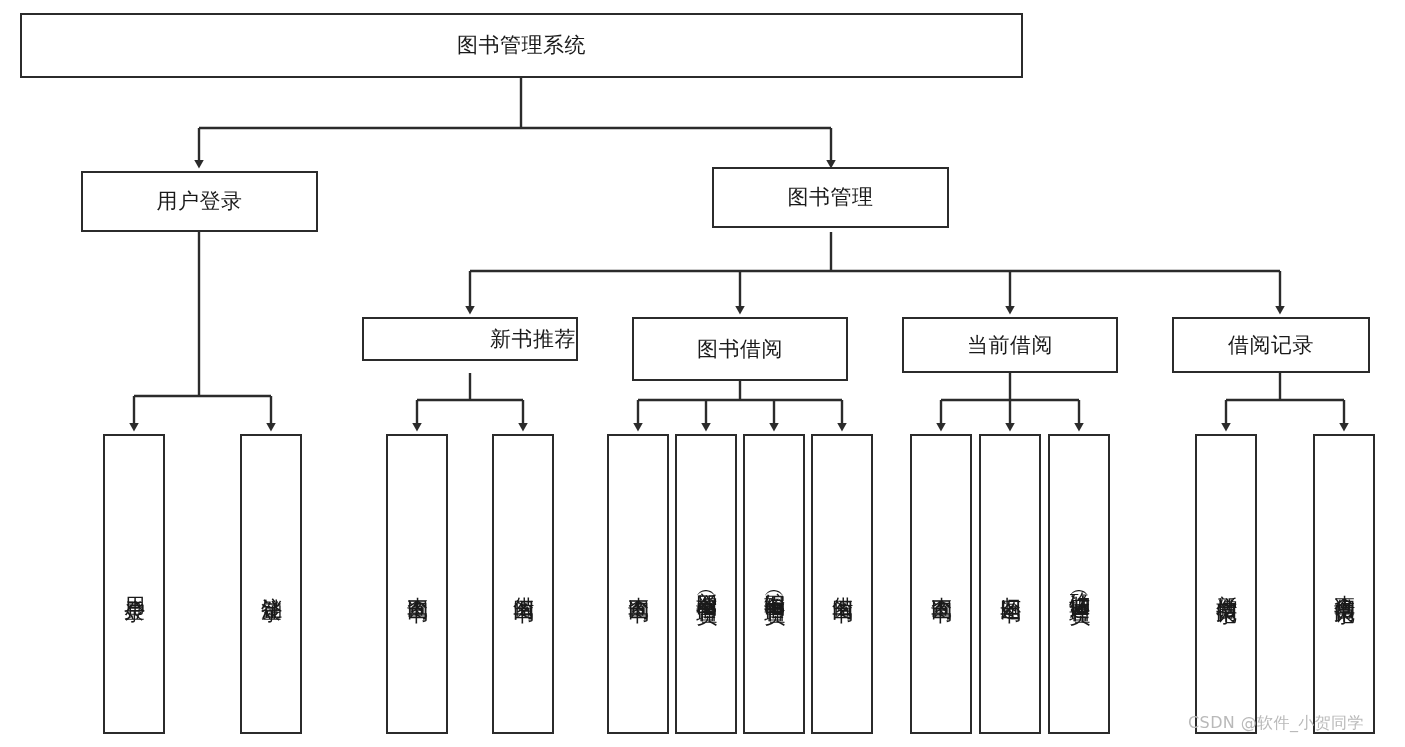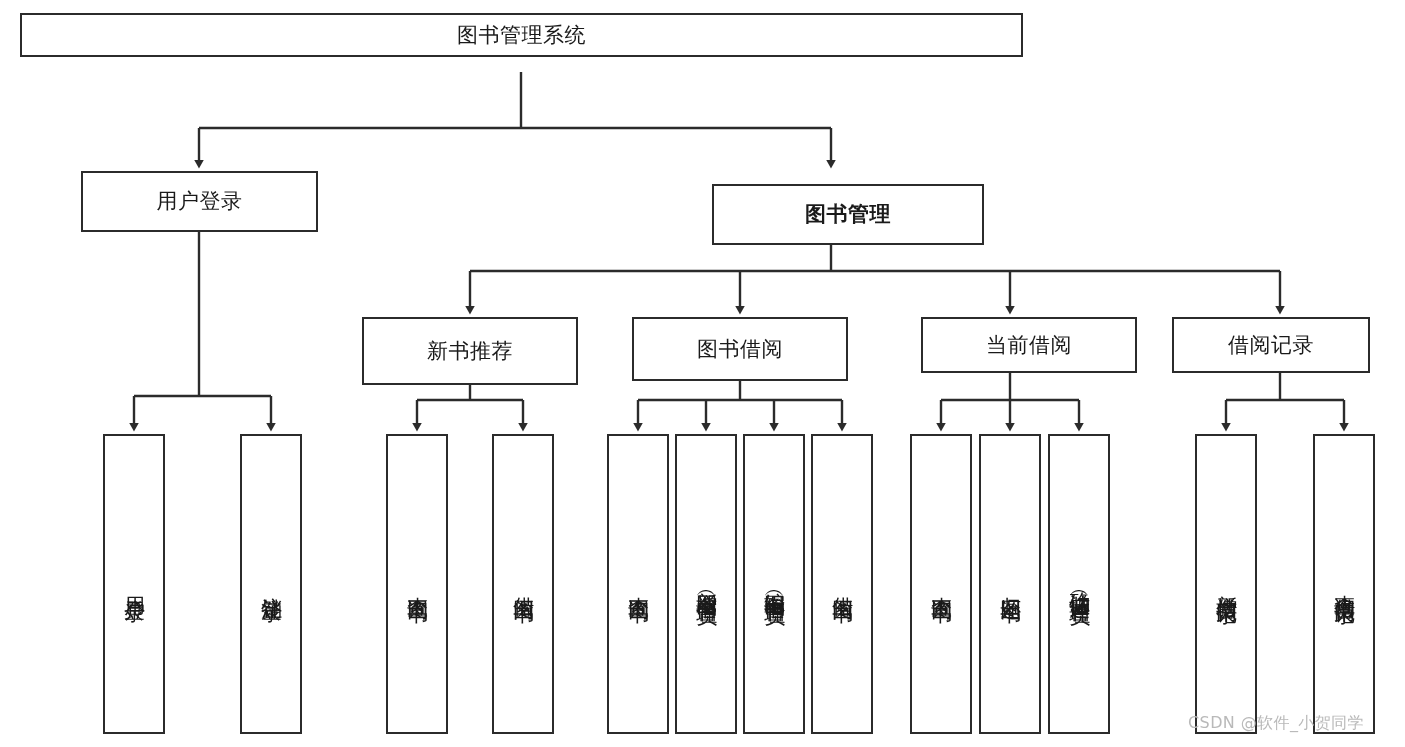--- a/index.html
+++ b/index.html
@@ -131,41 +131,41 @@
     </g>
 
     <g stroke="#2b2b2b" stroke-width="2.4" fill="none">
       <path d="M1280,373 L1280,400"></path>
       <path d="M1226,400 L1344,400"></path>
       <path d="M1226,400 L1226,424" marker-end="url(#arrowhead)"></path>
       <path d="M1344,400 L1344,424" marker-end="url(#arrowhead)"></path>
     </g>
   </svg>
 
-  <div class="node horizontal" style="left:20px; top:13px; width:1003px; height:44px;">
+  <div class="node horizontal" style="left:20px; top:13px; width:1003px; height:65px;">
     <span class="node-label">图书管理系统</span>
   </div>
 
   <div class="node horizontal" style="left:81px; top:171px; width:237px; height:61px;">
     <span class="node-label">用户登录</span>
   </div>
 
-  <div class="node horizontal" style="left:712px; top:184px; width:272px; height:61px;font-weight:bold;">
+  <div class="node horizontal" style="left:712px; top:167px; width:237px; height:61px;">
     <span class="node-label">图书管理</span>
   </div>
 
-  <div class="node horizontal" style="left:362px; top:317px; width:216px; height:68px;">
+  <div class="node horizontal" style="left:362px; top:317px; width:216px; height:44px;justify-content:flex-end;">
     <span class="node-label">新书推荐</span>
   </div>
 
   <div class="node horizontal" style="left:632px; top:317px; width:216px; height:64px;">
     <span class="node-label">图书借阅</span>
   </div>
 
-  <div class="node horizontal" style="left:902px; top:317px; width:216px; height:56px;margin-left:19px;">
+  <div class="node horizontal" style="left:902px; top:317px; width:216px; height:56px;">
     <span class="node-label">当前借阅</span>
   </div>
 
   <div class="node horizontal" style="left:1172px; top:317px; width:198px; height:56px;">
     <span class="node-label">借阅记录</span>
   </div>
 
   <div class="node vertical" style="left:103px; top:434px; width:62px; height:300px;">
     <span class="node-label">用户登录</span>
   </div>

